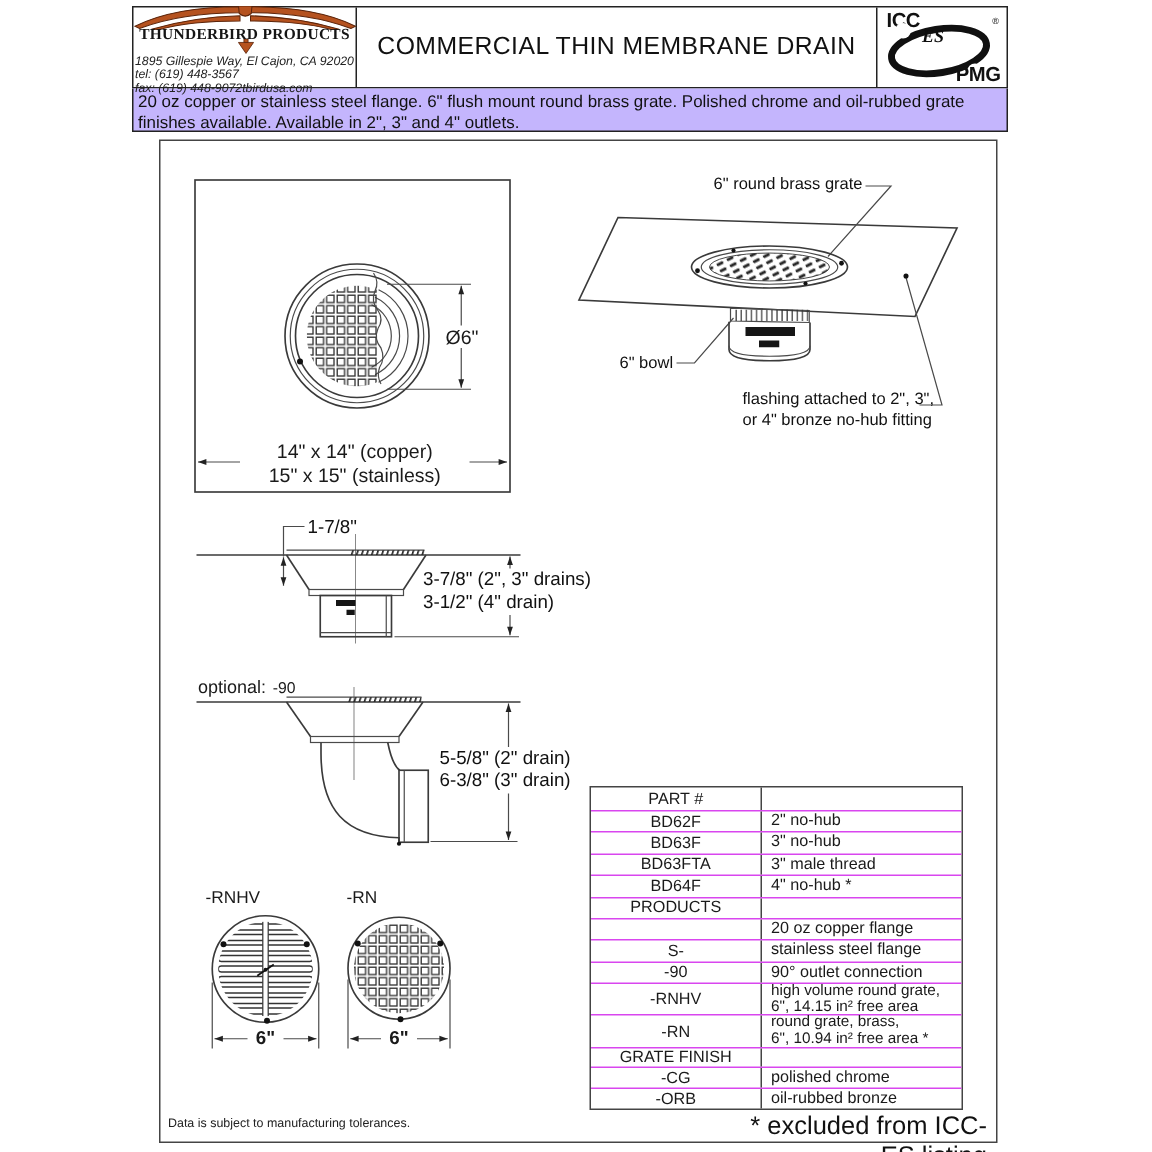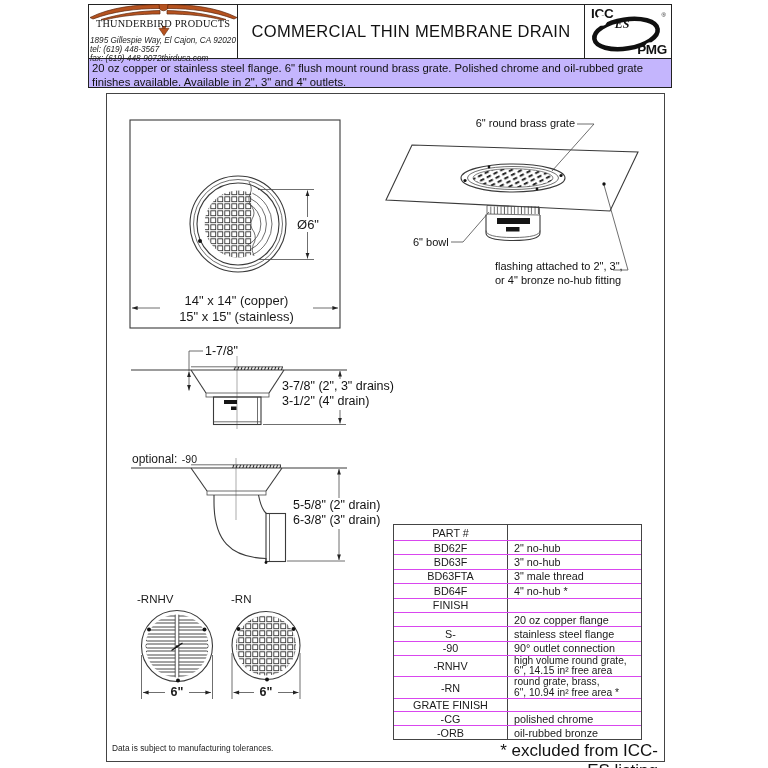--- a/index.html
+++ b/index.html
@@ -10,21 +10,21 @@
   .wbg{background:#fff;}
   
   .hdr-box{left:88px;top:4px;width:584px;height:55px;border:1.5px solid #222;
            display:flex;box-sizing:border-box;background:#fff;}
   .logo-cell{width:149px;position:relative;border-right:1.5px solid #222;box-sizing:border-box;}
   .title-cell{flex:1;display:flex;align-items:center;justify-content:center;
               border-right:1.5px solid #222;box-sizing:border-box;}
   .page-title{font-size:16.5px;letter-spacing:.3px;color:#111;text-align:center;}
   .cert-cell{width:86px;position:relative;}
   .co-name{position:absolute;left:0;top:13px;width:100%;text-align:center;
-           font-family:"Liberation Serif",serif;font-weight:normal;font-size:10.3px;
+           font-family:"Liberation Serif",serif;font-weight:bold;font-size:10.3px;
            letter-spacing:.2px;color:#151515;z-index:2;}
   .addr{position:absolute;left:1px;top:31px;font-size:8.2px;line-height:1.1;color:#222;z-index:2;font-style:italic;}
   .addr .row3{display:flex;text-align:center;}
   .icc-lbl{position:absolute;left:6px;top:1px;font-weight:bold;font-size:13.5px;letter-spacing:-.3px;color:#111;}
   .pmg-lbl{position:absolute;right:4px;bottom:1px;font-weight:bold;font-size:13.5px;letter-spacing:-.3px;color:#111;}
   .es-lbl{position:absolute;left:16px;top:12px;width:42px;text-align:center;
           font-family:"Liberation Serif",serif;font-style:italic;font-weight:bold;
           font-size:12px;color:#0d0d0d;z-index:2;}
   .reg{position:absolute;right:5px;top:7px;font-size:6px;color:#111;}
   
@@ -35,21 +35,21 @@
   .main-box{left:106px;top:93px;width:559px;height:669px;border:1.2px solid #444;box-sizing:border-box;}
   svg.art{position:absolute;left:0;top:0;width:768px;height:768px;}
   .ln{stroke:#3a3a3a;stroke-width:1.1;fill:none;}
   .lnthin{stroke:#4a4a4a;stroke-width:.8;fill:none;}
   
   .lab{font-size:11px;color:#111;}
   .dimtxt{font-size:12.5px;color:#111;line-height:1.22;}
   .big{font-size:13px;}
   
   .ptable{left:393px;top:524px;width:249px;border:1.2px solid #444;box-sizing:border-box;background:#fff;}
-  .trow{display:flex;height:14.4px;box-sizing:border-box;align-items:center;font-size:10.8px;}
+  .trow{display:flex;height:14.4px;box-sizing:border-box;font-size:10.8px;}
   .trow + .trow{border-top:1px solid #d946ef;}
   .trow.tall{height:21.3px;}
   .tc1{width:114px;text-align:center;border-right:1px solid #444;box-sizing:border-box;
        align-self:stretch;display:flex;align-items:center;justify-content:center;}
   .tc2{flex:1;padding-left:6px;}
   .tall .tc2{font-size:10.2px;line-height:1.04;}
   .foot-note{font-size:17px;color:#111;}
   .tol-note{font-size:8.3px;color:#222;}
 </style>
 </head>
@@ -288,21 +288,21 @@
   </div>
   <div class="trow">
     <div class="tc1">BD63FTA</div>
     <div class="tc2">3" male thread</div>
   </div>
   <div class="trow">
     <div class="tc1">BD64F</div>
     <div class="tc2">4" no-hub *</div>
   </div>
   <div class="trow">
-    <div class="tc1">FINISH</div>
+    <div class="tc1">PRODUCTS</div>
     <div class="tc2"></div>
   </div>
   <div class="trow">
     <div class="tc1"></div>
     <div class="tc2">20 oz copper flange</div>
   </div>
   <div class="trow">
     <div class="tc1">S-</div>
     <div class="tc2">stainless steel flange</div>
   </div>

